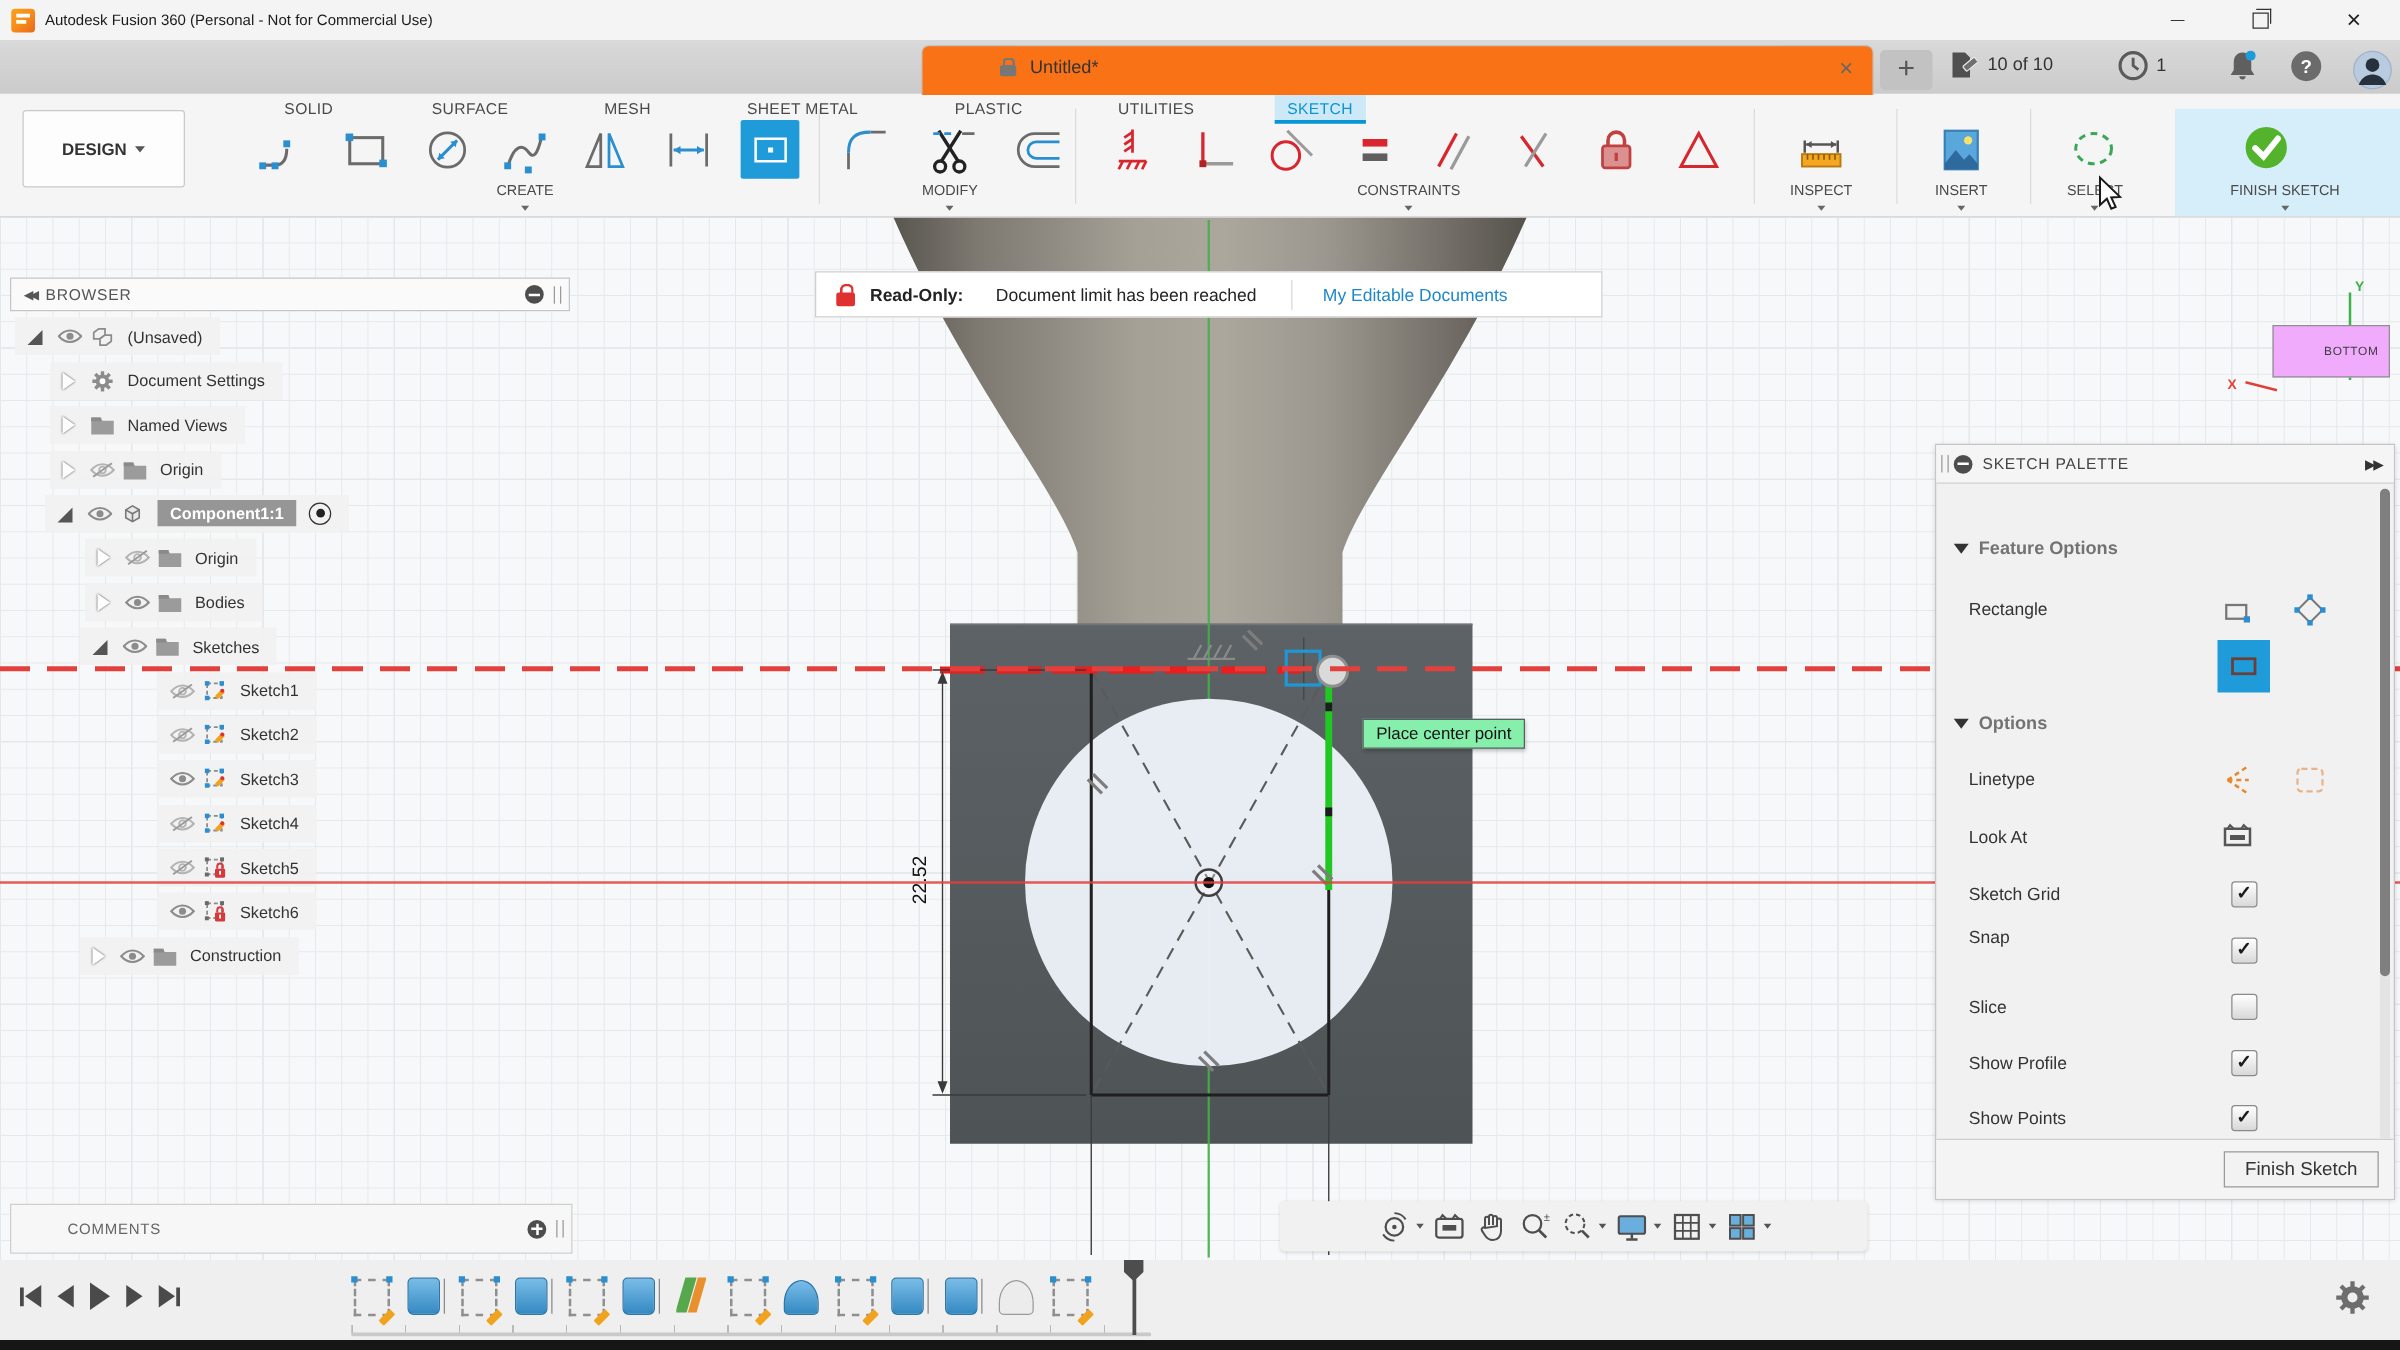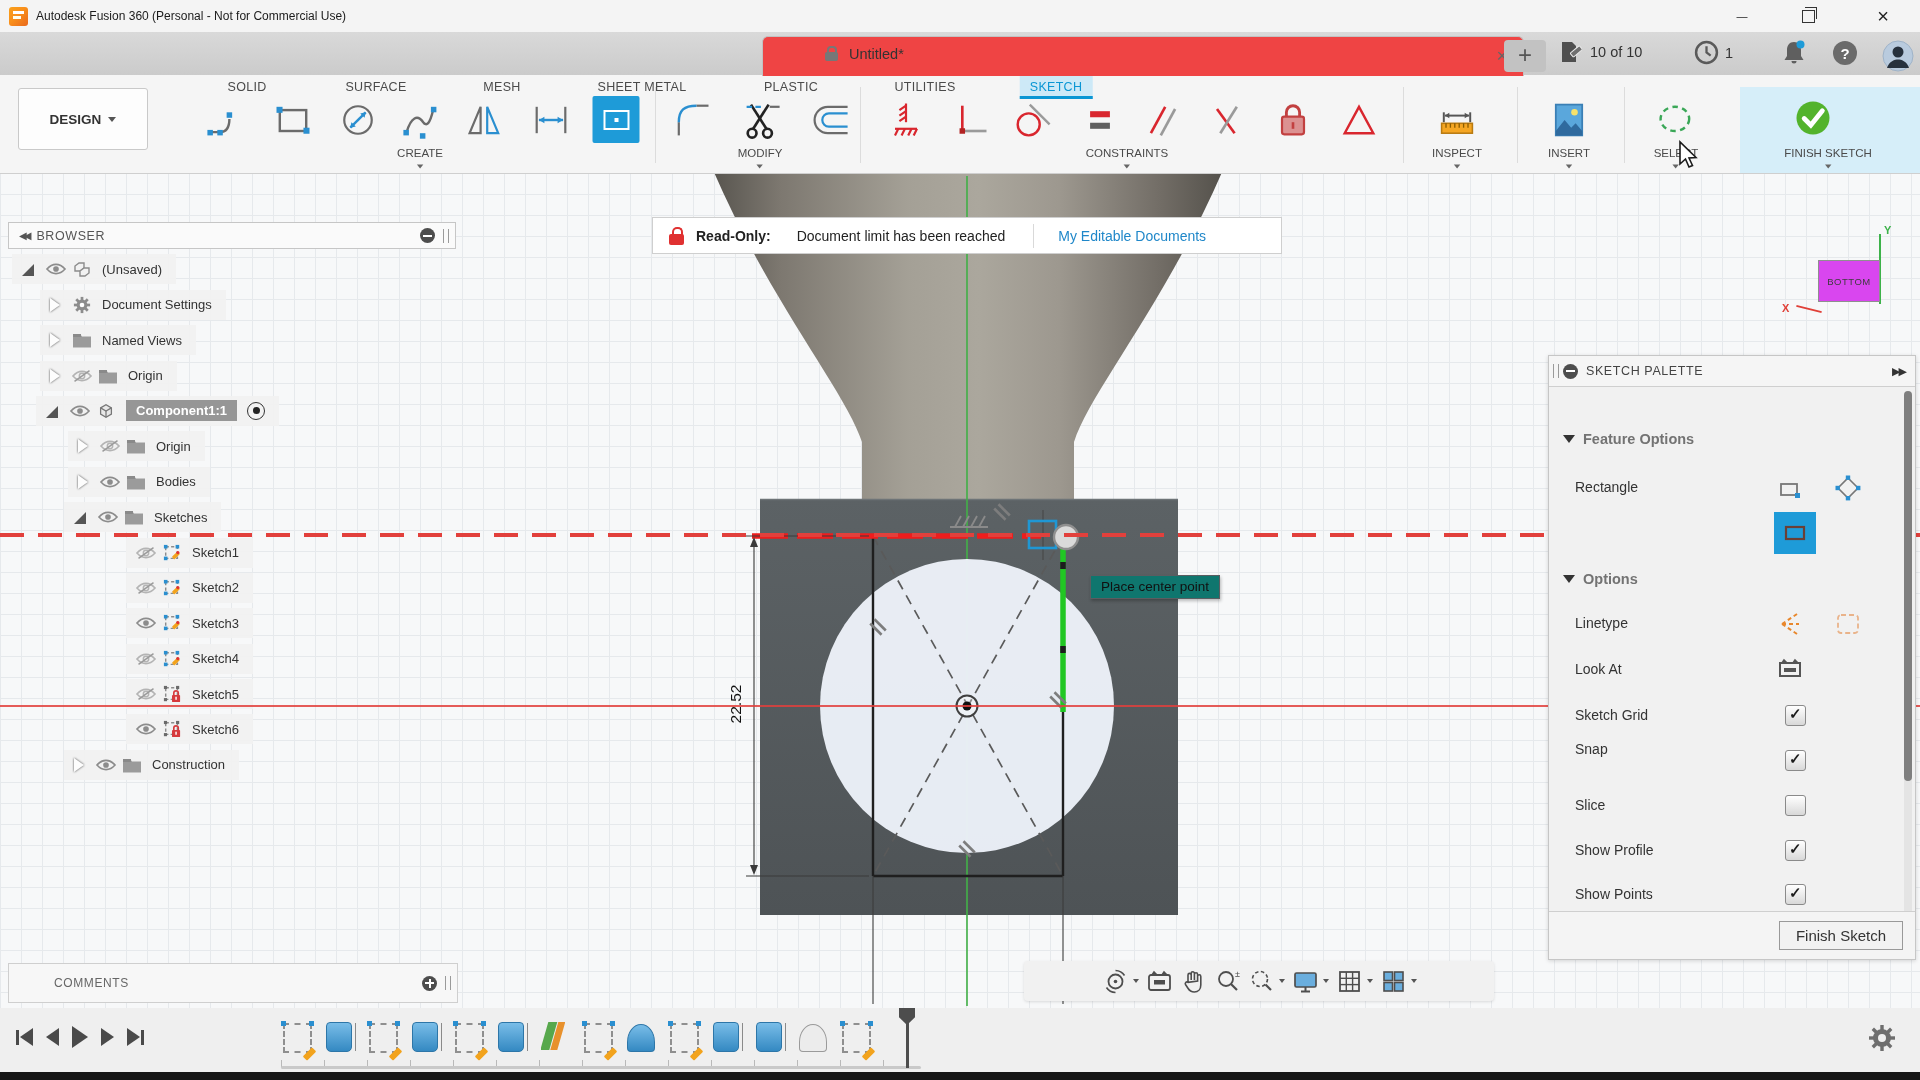--- a/index.html
+++ b/index.html
@@ -26,21 +26,21 @@
   #btn-close:before{content:"×";font-size:20px;}
 
   
   #appbar{left:0;top:32px;width:1920px;height:43px;z-index:59;
           background:linear-gradient(#d9d9d9,#cbcbcb);}
   .qa-icon{position:absolute;top:41px;width:24px;height:24px;}
   .qa-icon svg{width:100%;height:100%;}
   .caret{width:0;height:0;border-left:4px solid transparent;border-right:4px solid transparent;
          border-top:5px solid #555;display:inline-block;}
   .qa-caret{position:absolute;top:52px;}
-  #doc-tab{position:absolute;left:762px;top:36px;width:760px;height:39px;background:#ef4444;
+  #doc-tab{position:absolute;left:737px;top:36px;width:760px;height:39px;background:#f97316;
            border-radius:6px 6px 0 0;border:1px solid #c2c2c2;border-bottom:none;z-index:59;}
   #doc-lock{position:absolute;left:62px;top:9px;width:15px;height:19px;}
   #doc-title{position:absolute;left:86px;top:9px;font-size:14.5px;color:#333;}
   #tab-close{position:absolute;left:728px;top:8px;width:22px;height:22px;color:#666;font-size:19px;
              display:flex;align-items:center;justify-content:center;}
   #tab-close:before{content:"×";}
   #tab-new{position:absolute;left:1504px;top:40px;width:42px;height:32px;background:#c2c2c2;
            border-radius:4px;color:#555;font-size:24px;display:flex;align-items:center;justify-content:center;z-index:59;}
   #tab-new:before{content:"+";margin-top:-3px;}
   .appbar-right{position:absolute;top:40px;display:flex;align-items:center;color:#333;font-size:14.5px;z-index:59;}
@@ -73,28 +73,28 @@
       linear-gradient(#e6e9ec 1px,transparent 1px),
       linear-gradient(90deg,#e6e9ec 1px,transparent 1px),
       linear-gradient(#d9dee2 1px,transparent 1px),
       linear-gradient(90deg,#d9dee2 1px,transparent 1px);
     background-size:21px 21px,21px 21px,105px 105px,105px 105px;}
   #scene{left:0;top:0;width:1920px;height:1080px;z-index:2;pointer-events:none;}
   .axis-line{z-index:30;pointer-events:none;}
   #axis-red-dashed{left:0;top:533px;width:1920px;height:4px;
      background:repeating-linear-gradient(90deg,#e2403c 0 24px,rgba(0,0,0,0) 24px 38px);}
   #axis-red-solid{left:0;top:705px;width:1920px;height:2px;background:#e2403c;opacity:.85;}
-  #tooltip{left:1090px;top:575px;padding:3px 10px 4px;background:#0f766e;border:1px solid #5a5d61;
+  #tooltip{left:1090px;top:575px;padding:3px 10px 4px;background:#86efac;border:1px solid #5a5d61;
            font-size:13.5px;color:#111;z-index:46;box-shadow:1px 2px 3px rgba(0,0,0,.25);white-space:nowrap;}
 
   
   #viewcube{left:1790px;top:222px;width:130px;height:110px;z-index:5;}
-  #vc-face{position:absolute;left:28px;top:38px;width:60px;height:40px;background:#d946ef;
+  #vc-face{position:absolute;left:28px;top:38px;width:60px;height:40px;background:#f0abfc;
            border:1px solid #8f8f8f;display:flex;align-items:center;justify-content:center;
-           font-size:9.5px;letter-spacing:.5px;color:#3d3d3d;}
+           font-size:9.5px;letter-spacing:.5px;color:#3d3d3d;padding-left:32px;}
   #vc-yline{position:absolute;left:89px;top:12px;width:2px;height:70px;background:#3db24a;}
   #vc-ylabel{position:absolute;left:94px;top:2px;color:#3db24a;font-size:11px;font-weight:bold;}
   #vc-xline{position:absolute;left:6px;top:86px;width:26px;height:2px;background:#e04038;transform:rotate(14deg);}
   #vc-xlabel{position:absolute;left:-8px;top:80px;color:#e04038;font-size:11px;font-weight:bold;}
 
   
   #banner{left:652px;top:217px;width:628px;height:35px;background:#fff;border:1px solid #cfcfcf;
           display:flex;align-items:center;z-index:45;font-size:14px;}
   #banner-lock{width:15px;height:18px;position:relative;margin:0 12px 0 16px;}
   #banner-lock .body{position:absolute;left:0;bottom:0;width:15px;height:11px;background:#e03131;border-radius:2px;}

